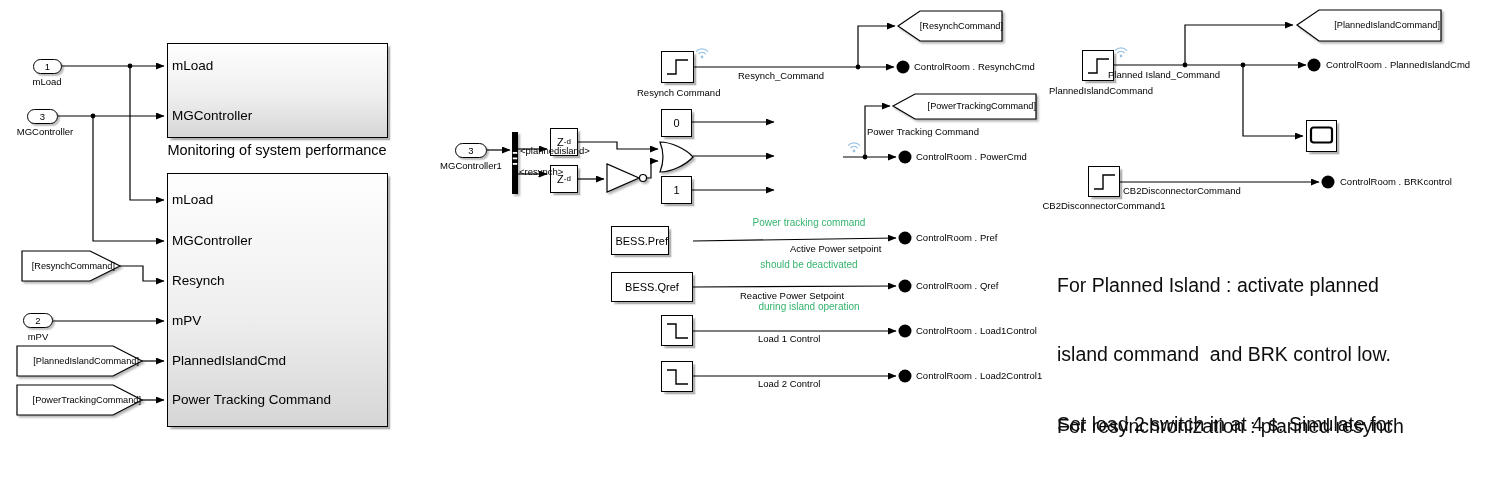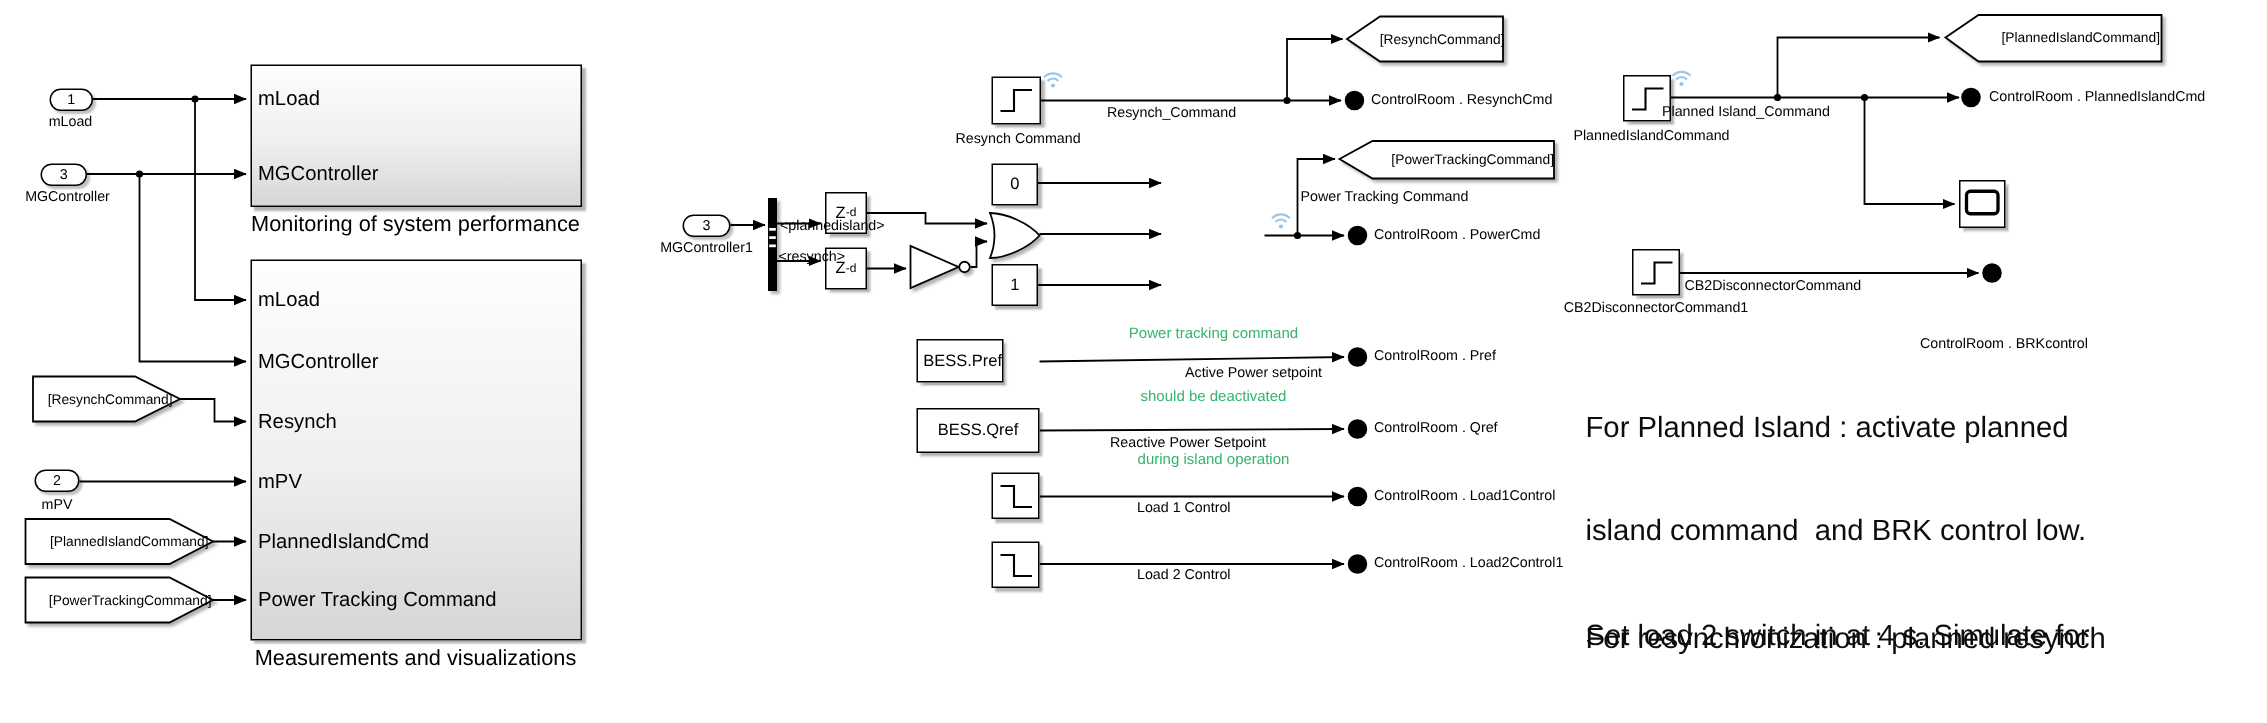--- a/index.html
+++ b/index.html
@@ -162,21 +162,20 @@
   <div class="portlbl" style="left:172px;top:108px;">MGController</div>
   <div class="title" style="left:152px;top:142px;width:250px;">Monitoring of system performance</div>
 
   <div class="blk subsys" style="left:167px;top:173px;width:221px;height:254px;"></div>
   <div class="portlbl" style="left:172px;top:192px;">mLoad</div>
   <div class="portlbl" style="left:172px;top:233px;">MGController</div>
   <div class="portlbl" style="left:172px;top:273px;">Resynch</div>
   <div class="portlbl" style="left:172px;top:313px;">mPV</div>
   <div class="portlbl" style="left:172px;top:353px;">PlannedIslandCmd</div>
   <div class="portlbl" style="left:172px;top:392px;">Power Tracking Command</div>
-  <div class="title" style="left:152px;top:431px;width:250px;">Measurements and visualizations</div>
 
   <div class="blk oval" style="left:455px;top:143px;width:32px;height:15px;">
     <span>3</span>
   </div>
   <div class="lbl ctr" style="left:436px;top:160px;width:70px;">MGController1</div>
 
   <div class="lbl" style="left:520px;top:145px;">&lt;plannedisland&gt;</div>
   <div class="lbl" style="left:519px;top:166px;">&lt;resynch&gt;</div>
 
   <div class="blk delay" style="left:550px;top:128px;width:28px;height:28px;">
@@ -254,21 +253,21 @@
     </svg>
   </div>
 
   <div class="blk" style="left:1088px;top:166px;width:32px;height:31px;">
     <svg width="30" height="29" viewBox="0 0 30 29">
       <polyline points="5,22 14,22 14,8 26,8" fill="none" stroke="#000" stroke-width="1.4"></polyline>
     </svg>
   </div>
   <div class="lbl ctr" style="left:1039px;top:200px;width:130px;">CB2DisconnectorCommand1</div>
   <div class="lbl" style="left:1123px;top:185px;">CB2DisconnectorCommand</div>
-  <div class="crtxt" style="left:1280px;top:176px;margin-top:48px;">ControlRoom . BRKcontrol</div>
+  <div class="crtxt" style="left:1340px;top:176px;">ControlRoom . BRKcontrol</div>
 
   <div class="note" style="left:1057px;top:227px;">
     <div>For Planned Island : activate planned</div>
     <div>island command  and BRK control low.</div>
     <div>Set load 2 switch in at 4 s. Simulate for</div>
     
   </div>
   <div class="note" style="left:1057px;top:368px;">
     <div>For resynchronization : planned resynch</div>
     

